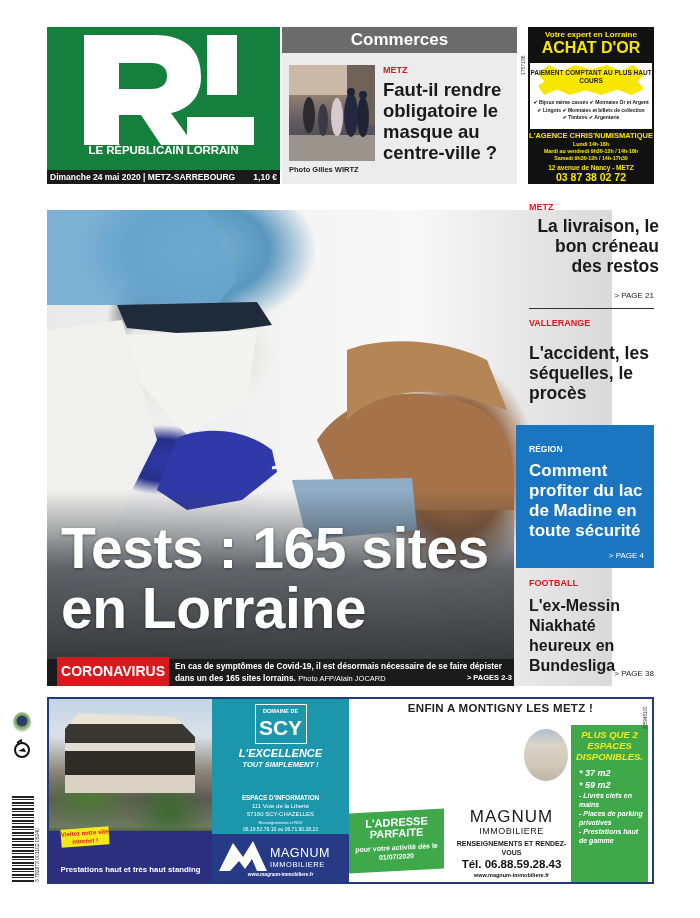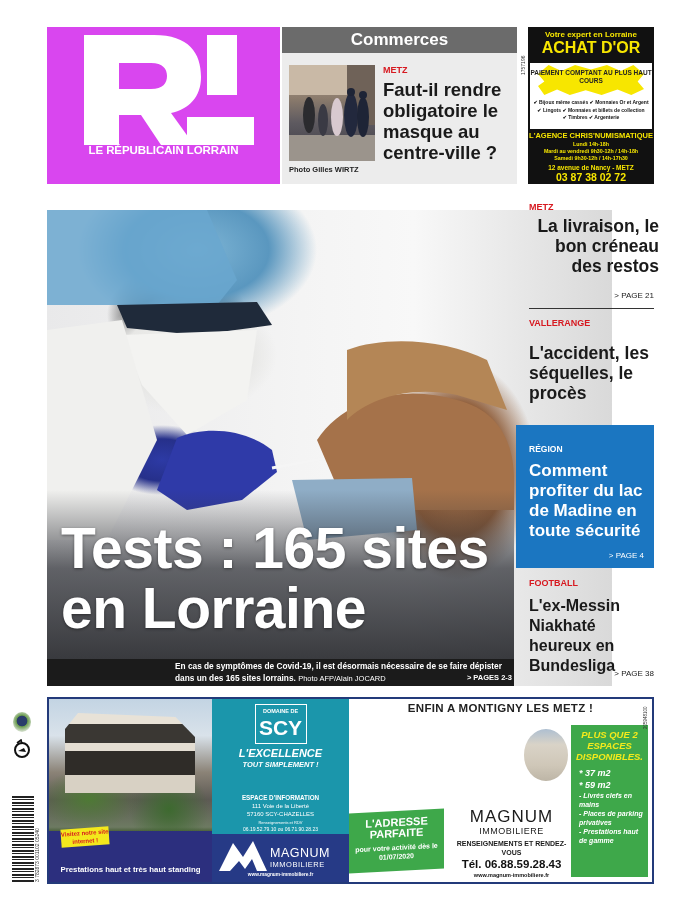--- a/index.html
+++ b/index.html
@@ -2,21 +2,21 @@
 <html><head>
 <meta charset="utf-8">
 <style>
   * { box-sizing: border-box; margin: 0; padding: 0; }
   html, body { width: 700px; height: 918px; background: #ffffff; overflow: hidden; }
   body { position: relative; font-family: "Liberation Sans", sans-serif; color: #1a1a1a; }
   .abs { position: absolute; }
   .cond { font-family: "Liberation Sans Narrow", "Liberation Sans", sans-serif; font-stretch: condensed; }
 
   
-  #masthead { left: 47px; top: 27px; width: 233px; height: 157px; background: #d946ef; }
+  #masthead { left: 47px; top: 27px; width: 233px; height: 157px; background: #15803d; }
   #logo-rl { left: 32px; top: 8px; width: 175px; height: 110px; }
   #logo-name { left: 0; top: 117px; width: 233px; text-align: center; color: #fff; font-weight: bold; font-size: 11.5px; letter-spacing: -0.1px; }
   #dateline { left: 0; top: 143px; width: 233px; height: 14px; background: #1b1b1b; color: #fff; font-weight: bold; font-size: 8.5px; line-height: 14px; padding: 0 3px; display: flex; justify-content: space-between; }
 
   
   #commerces { left: 282px; top: 27px; width: 235px; height: 157px; background: #ececec; }
   #commerces-header { left: 0; top: 0; width: 235px; height: 26px; background: #6b6b6b; color: #fff; font-weight: bold; font-size: 17px; text-align: center; line-height: 26px; }
   #commerces-photo { left: 7px; top: 38px; width: 86px; height: 96px; background: linear-gradient(180deg,#b9a99a 0%,#8b7b6c 35%,#5e5a60 60%,#3a3a44 100%); overflow: hidden; }
   #commerces-credit { left: 7px; top: 138px; font-size: 7.5px; font-weight: bold; color: #222; }
   #commerces-kicker { left: 101px; top: 38px; font-size: 9px; font-weight: bold; color: #d71920; }
@@ -117,37 +117,41 @@
   #mont-pole { left: 45px; top: 30px; font-size: 17px; color: #fff; font-weight: bold; line-height: 18px; }
   #mont-circle { left: 173px; top: 28px; width: 48px; height: 56px; border-radius: 50%; border: 2px solid #fff; background: linear-gradient(180deg,#aebfd1 0%,#d9d3c7 30%,#cfc7b8 70%,#bdb5a6 100%); }
   #mont-green { left: 0; top: 112px; width: 95px; height: 60px; background: #3ea84a; color: #fff; text-align: center; transform: skewY(-3deg); }
   #mont-adresse { left: 0; top: 6px; width: 95px; font-size: 11px; font-weight: bold; line-height: 11px; }
   #mont-activite { left: 0; top: 32px; width: 95px; font-size: 7px; font-weight: bold; line-height: 9px; }
   #mont-magnum { left: 100px; top: 108px; width: 125px; text-align: center; font-size: 17px; letter-spacing: 1px; color: #1a1a1a; }
   #mont-immo { left: 100px; top: 127px; width: 125px; text-align: center; font-size: 9px; letter-spacing: 0.5px; color: #1a1a1a; }
   #mont-rens { left: 100px; top: 140px; width: 125px; text-align: center; font-size: 7px; font-weight: bold; line-height: 9px; color: #1a1a1a; }
   #mont-tel { left: 100px; top: 159px; width: 125px; text-align: center; font-size: 11.5px; font-weight: bold; color: #111; }
   #mont-web { left: 100px; top: 173px; width: 125px; text-align: center; font-size: 5.5px; font-weight: bold; color: #111; }
-  #mont-panel { left: 222px; top: 26px; width: 77px; height: 152px; background: #3ea84a; }
+  #mont-panel { left: 222px; top: 26px; width: 77px; height: 192px; background: #3ea84a; }
   #mont-plus { left: 0; top: 4px; width: 77px; text-align: center; color: #f4ea1c; font-size: 9.5px; font-weight: bold; font-style: italic; line-height: 11px; }
   #mont-list { left: 8px; top: 42px; width: 68px; color: #fff; font-size: 7px; font-weight: bold; font-style: italic; line-height: 9px; }
   #mont-list .big { font-size: 9px; line-height: 12px; }
   #mont-ref { left: 294px; top: 4px; width: 8px; height: 26px; font-size: 4.5px; color: #333; writing-mode: vertical-rl; transform: rotate(180deg); }
 </style>
 </head>
 <body>
 
 <div id="masthead" class="abs">
   <svg id="logo-rl" class="abs" viewBox="0 0 175 110">
     <path d="M5 0 H75 C110 0 122 18 122 42 C122 62 110 74 92 78 L115 110 H82 L62 80 H40 V110 H5 Z M40 28 V54 H72 C84 54 88 48 88 41 C88 34 84 28 72 28 Z" fill="#fff"></path>
     <rect x="128" y="0" width="30" height="60" fill="#fff"></rect>
     <rect x="108" y="82" width="67" height="28" fill="#fff"></rect>
     <rect x="5" y="86" width="35" height="24" fill="#fff"></rect>
   </svg>
   <div id="logo-name" class="abs">LE RÉPUBLICAIN LORRAIN</div>
+  <div id="dateline" class="abs">
+    <span>Dimanche 24 mai 2020 | METZ-SARREBOURG</span>
+    <span>1,10 €</span>
+  </div>
 </div>
 
 <div id="commerces" class="abs">
   <div id="commerces-header" class="abs cond">Commerces</div>
   <div id="commerces-photo" class="abs">
     <svg width="86" height="96" viewBox="0 0 86 96">
       <rect x="0" y="0" width="86" height="30" fill="#c9b9a6"></rect>
       <rect x="58" y="0" width="28" height="60" fill="#6f6258"></rect>
       <rect x="0" y="70" width="86" height="26" fill="#9b948c"></rect>
       <ellipse cx="20" cy="50" rx="6" ry="18" fill="#2b2b2f"></ellipse>
@@ -195,20 +199,21 @@
     <path d="M0 120 L75 110 L110 230 L60 330 L0 330 Z" fill="#f0f0ee"></path>
     <path d="M130 228 C160 215 200 220 225 240 L230 262 L195 290 L140 300 L110 280 Z" fill="#2f3aa8"></path>
     <line x1="225" y1="258" x2="280" y2="248" stroke="#f5f5f5" stroke-width="3"></line>
     <path d="M270 230 C300 185 360 175 410 190 C450 200 467 230 467 270 L467 300 L300 300 Z" fill="#a5724a"></path>
     <path d="M300 140 C340 125 400 130 440 150 L460 200 L410 185 C360 175 320 190 300 210 Z" fill="#b48656"></path>
     <path d="M245 270 L365 268 L370 320 L260 330 Z" fill="#8fadc6"></path>
   </svg>
   <div id="hero-dark" class="abs"></div>
   <div id="hero-title" class="abs cond">Tests : 165 sites en Lorraine</div>
   <div id="hero-bar" class="abs"></div>
+  <div id="hero-kicker" class="abs cond">CORONAVIRUS</div>
   <div id="hero-caption" class="abs">
     <span>En cas de symptômes de Covid-19, il est désormais nécessaire de se faire dépister dans un des 165 sites lorrains.</span>
     <span class="credit">Photo AFP/Alain JOCARD</span>
     <span class="pages">&gt; PAGES 2-3</span>
   </div>
 </div>
 
 <div id="rail-1-kicker" class="abs rail-kicker">METZ</div>
 <div id="rail-1-title" class="abs rail-title cond">La livraison, le bon créneau des restos</div>
 <div id="rail-1-page" class="abs rail-page">&gt; PAGE 21</div>

